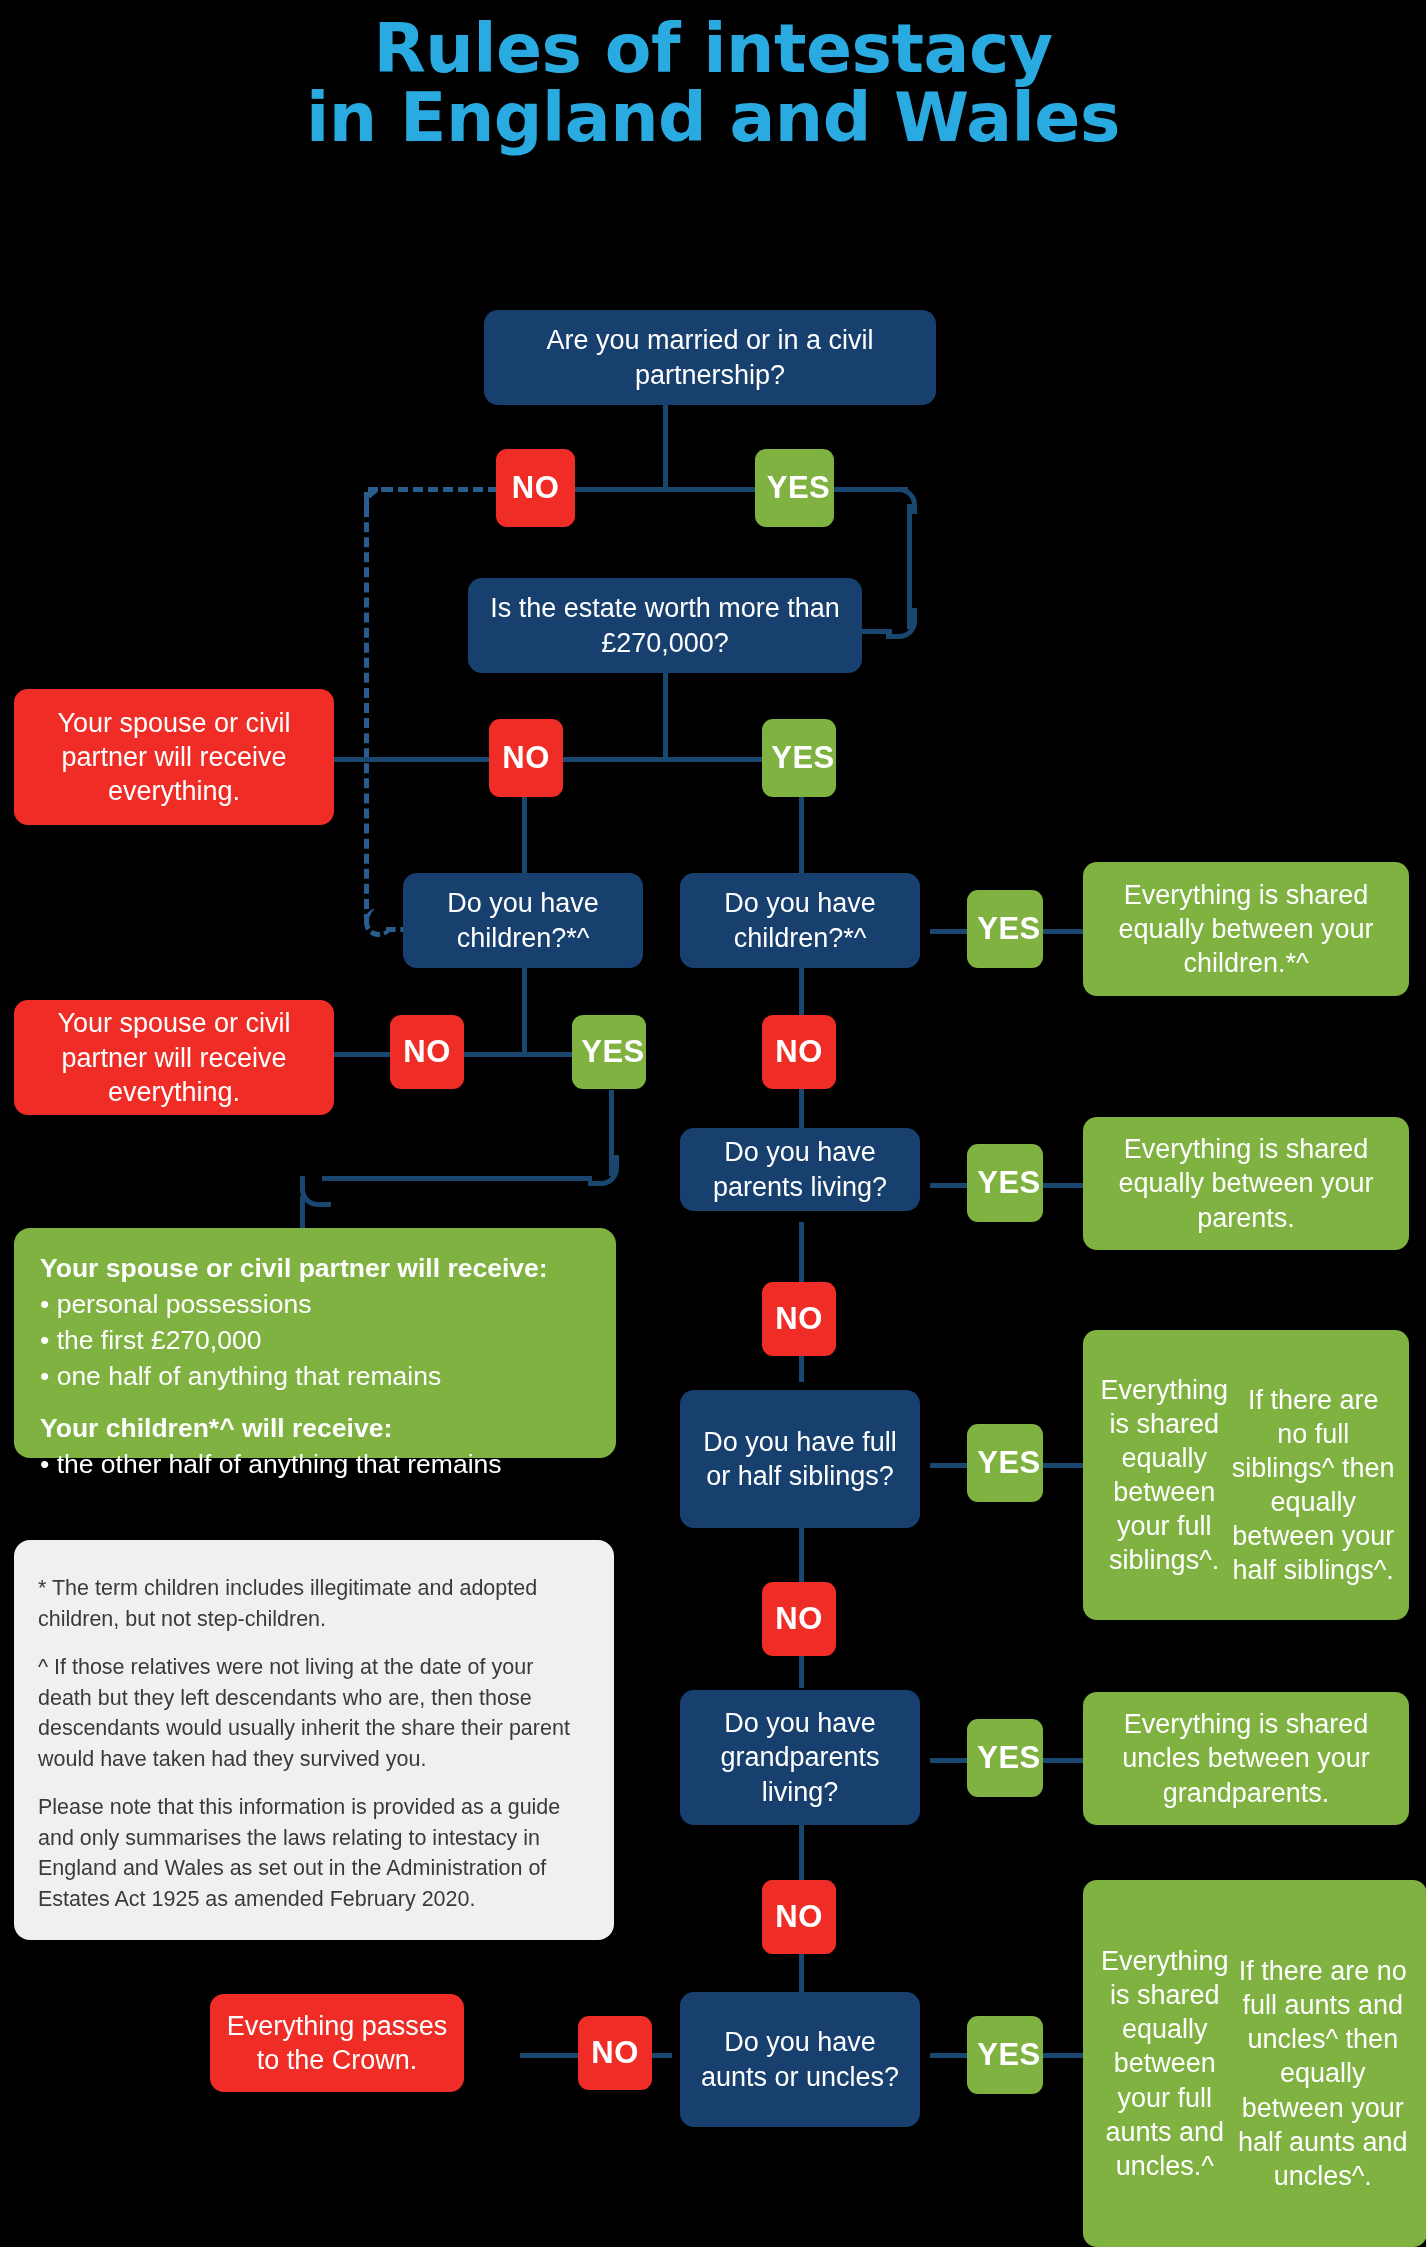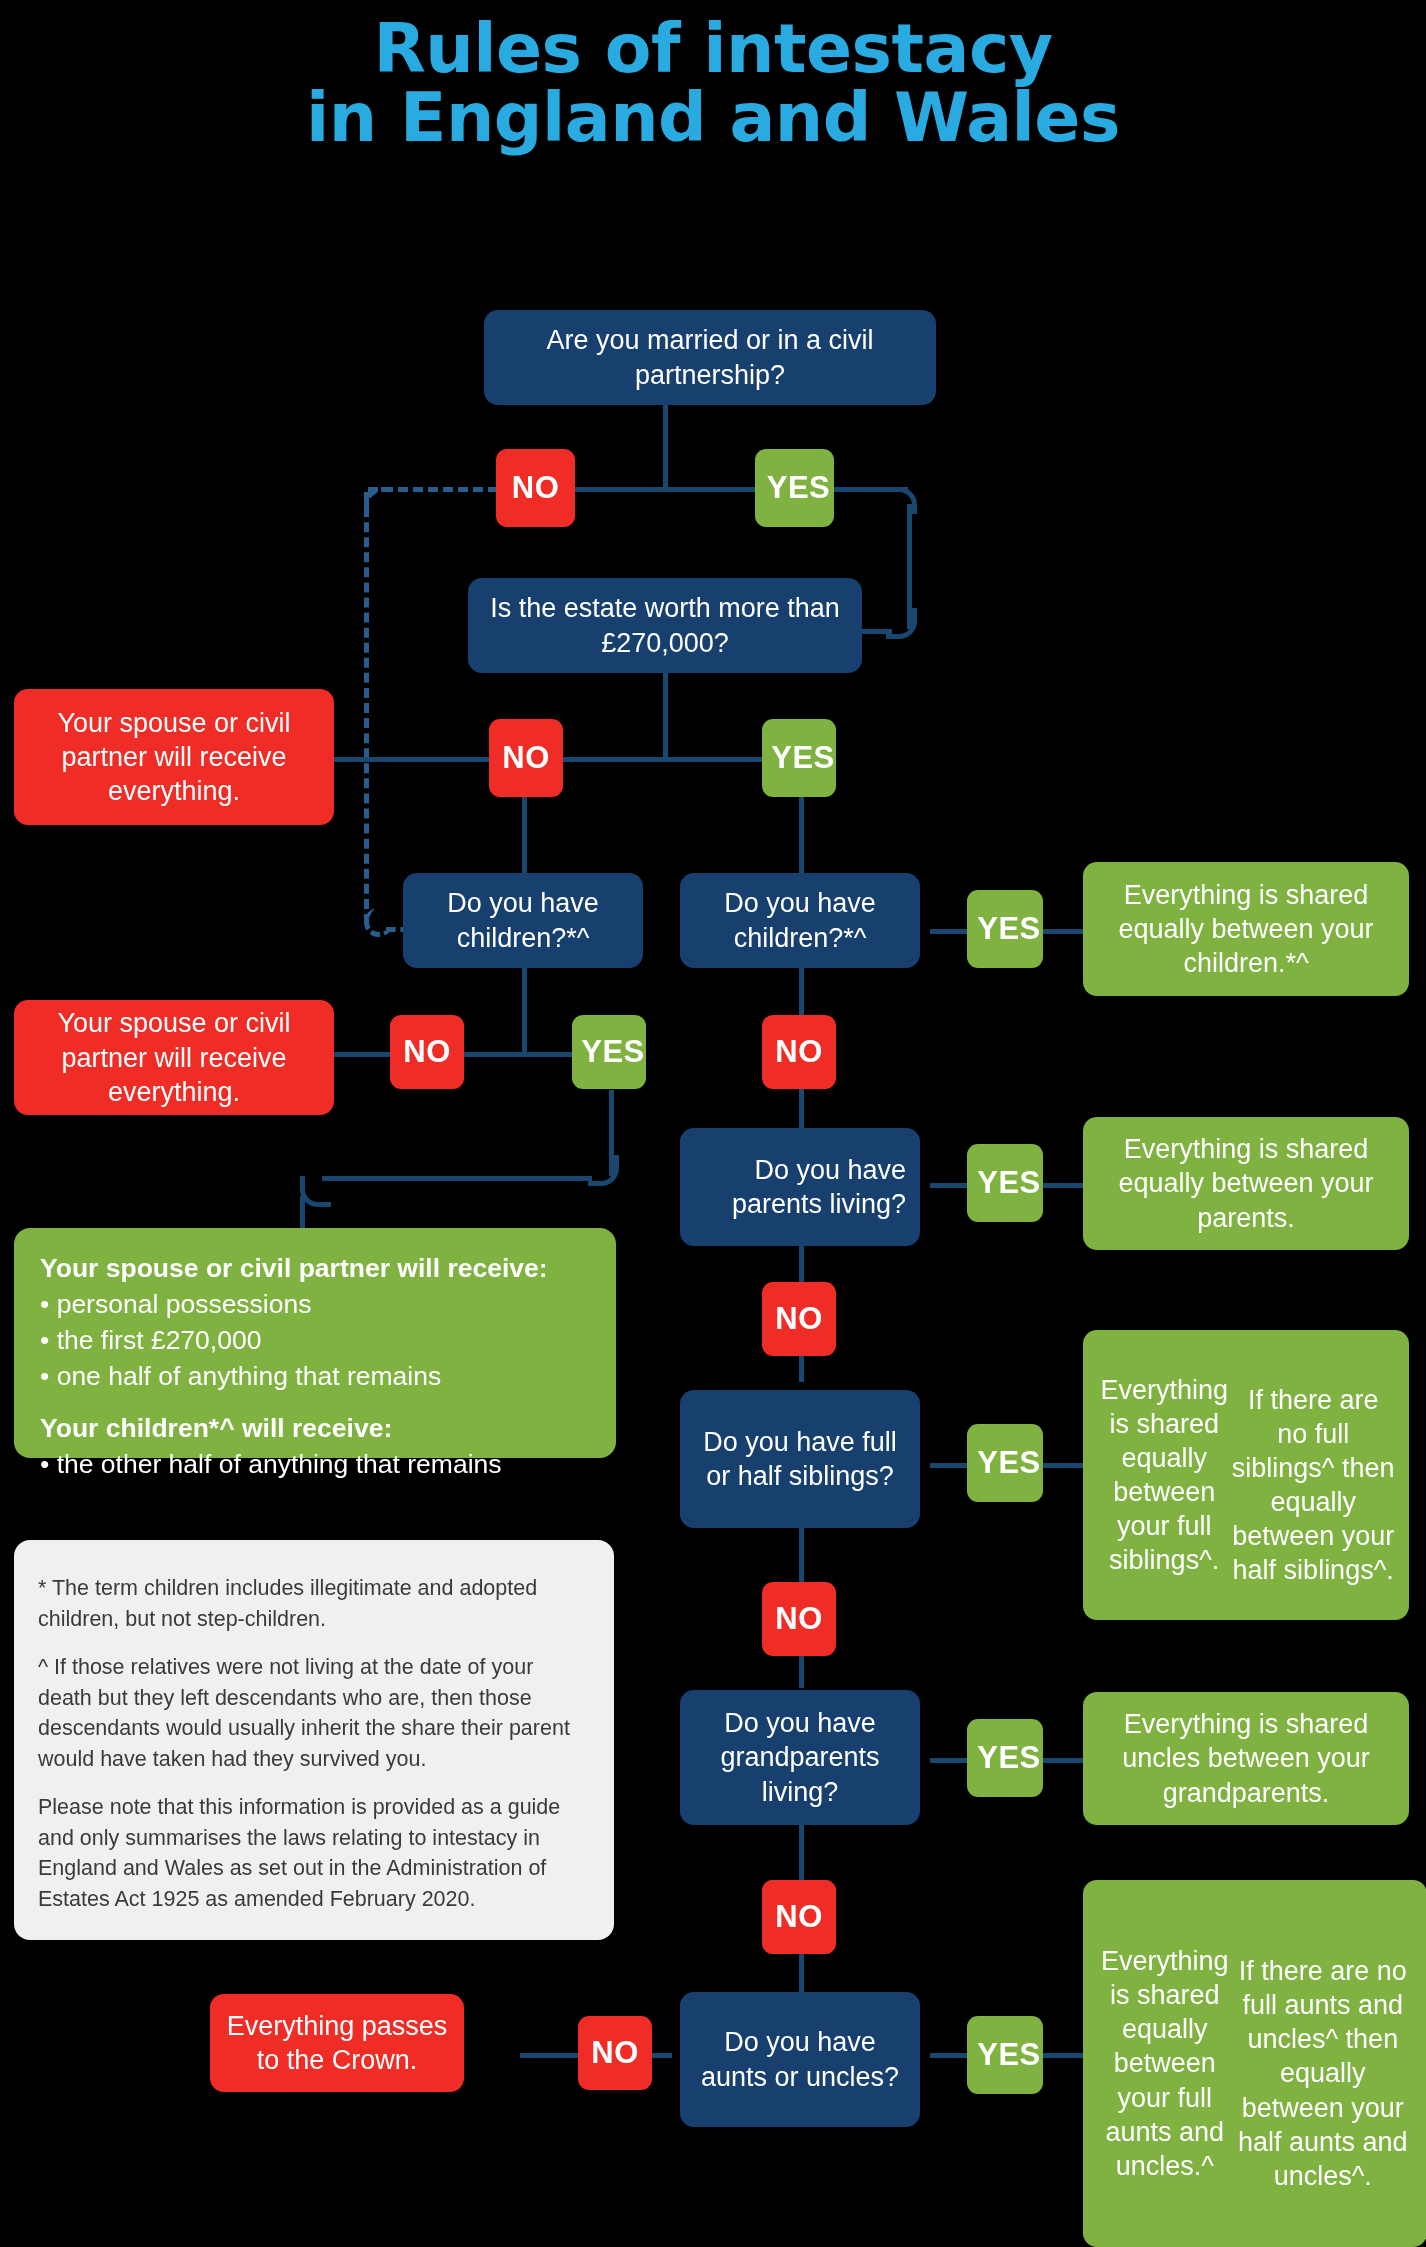--- a/index.html
+++ b/index.html
@@ -173,21 +173,21 @@
       <li>• the first £270,000</li>
       <li>• one half of anything that remains</li>
     </ul>
     <div class="gap"></div>
     <div class="hd">Your children*^ will receive:</div>
     <ul>
       <li>• the other half of anything that remains</li>
     </ul>
   </div>
 
-  <div class="node q" style="left:680px;top:1128px;width:240px;height:118px;text-align:right;">Do you have parents living?</div>
+  <div class="node q" style="left:680px;top:1128px;width:240px;height:83px;">Do you have parents living?</div>
 
   <div class="badge yes" style="left:967px;top:1144px;width:76px;height:78px;">YES</div>
 
   <div class="node out-green" style="left:1083px;top:1117px;width:326px;height:133px;">Everything is shared equally between your parents.</div>
 
   <div class="badge no" style="left:762px;top:1282px;width:74px;height:74px;">NO</div>
 
   <div class="node q" style="left:680px;top:1390px;width:240px;height:138px;">Do you have full or half siblings?</div>
 
   <div class="badge yes" style="left:967px;top:1424px;width:76px;height:78px;">YES</div>

